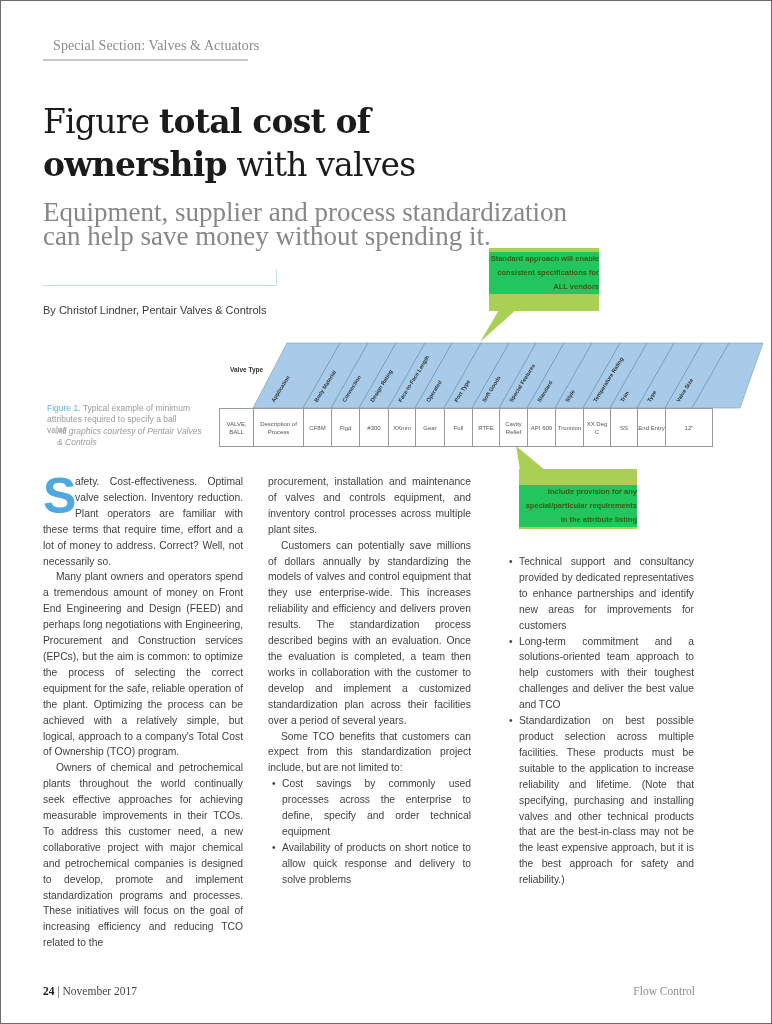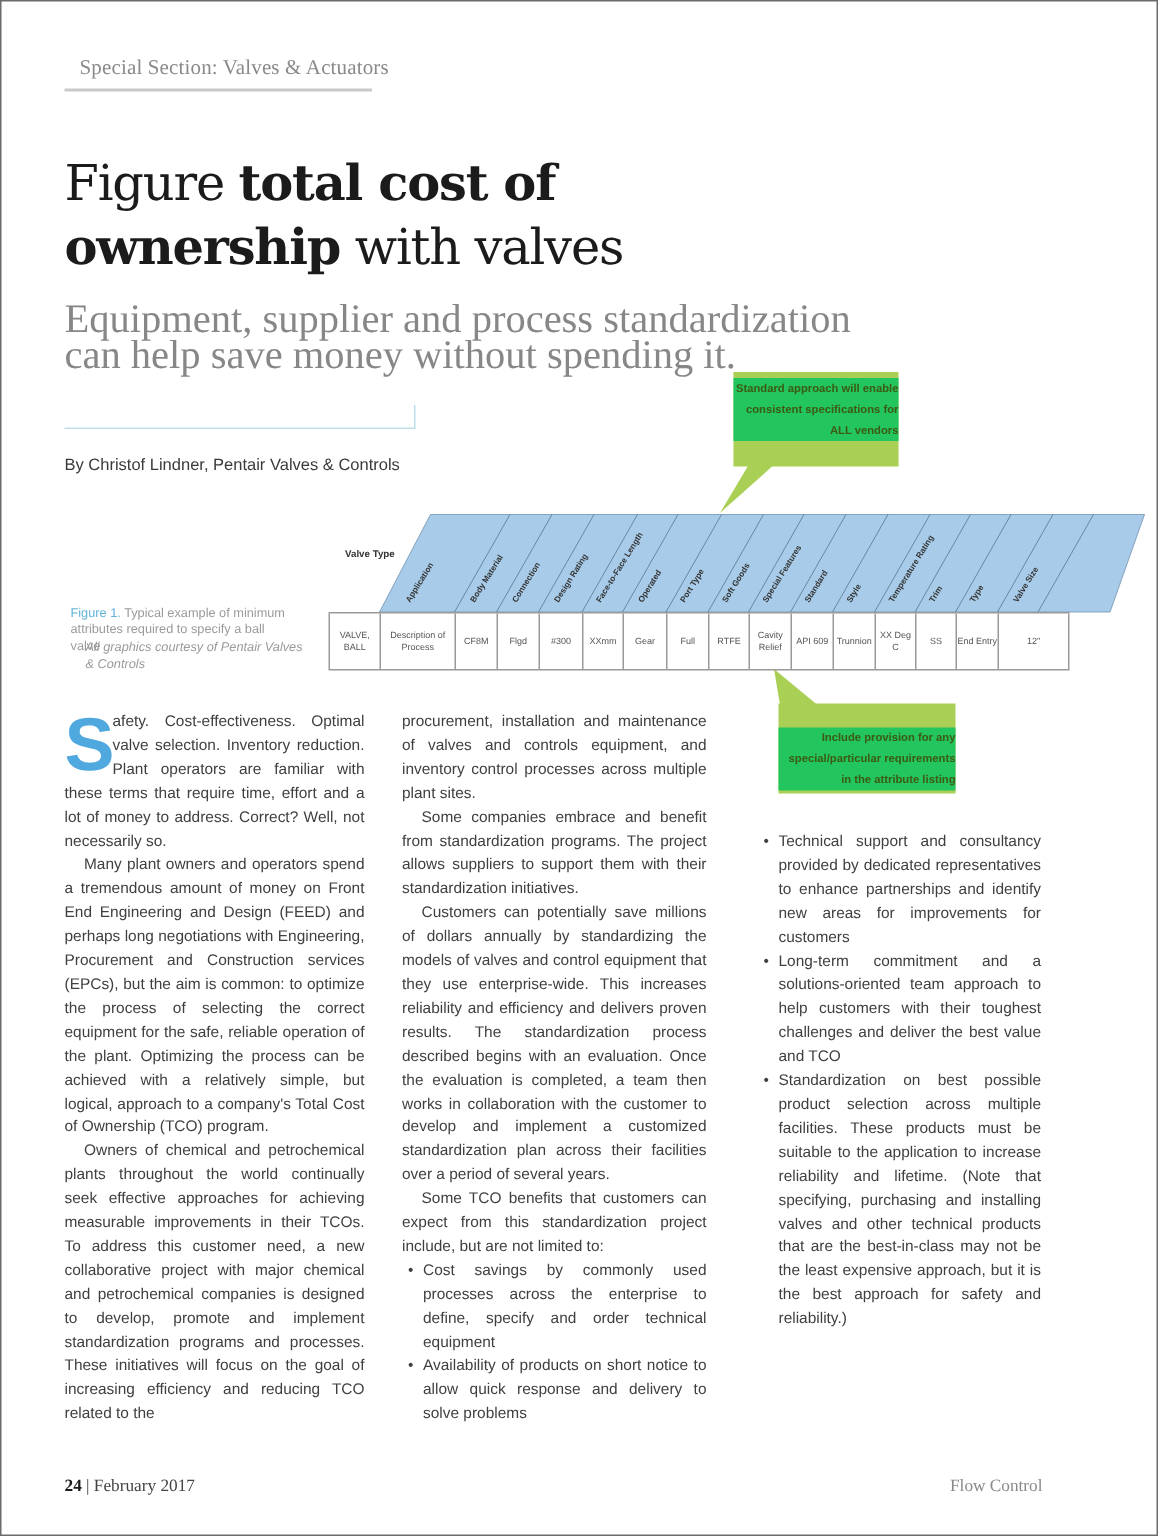--- a/index.html
+++ b/index.html
@@ -132,31 +132,30 @@
 <div class="dropcap">S</div>
 
 <div class="col" style="left:43px;top:474px;width:200px;">
   <p style="padding-left:0;"><span style="display:inline-block;width:32px;height:1px;float:left;height:46px;"></span><span>afety. Cost-effectiveness. Optimal valve selection. Inventory reduction. Plant operators are familiar with these terms that require time, effort and a lot of money to address. Correct? Well, not necessarily so.</span></p>
   <p class="ind">Many plant owners and operators spend a tremendous amount of money on Front End Engineering and Design (FEED) and perhaps long negotiations with Engineering, Procurement and Construction services (EPCs), but the aim is common: to optimize the process of selecting the correct equipment for the safe, reliable operation of the plant. Optimizing the process can be achieved with a relatively simple, but logical, approach to a company's Total Cost of Ownership (TCO) program.</p>
   <p class="ind">Owners of chemical and petrochemical plants throughout the world continually seek effective approaches for achieving measurable improvements in their TCOs. To address this customer need, a new collaborative project with major chemical and petrochemical companies is designed to develop, promote and implement standardization programs and processes. These initiatives will focus on the goal of increasing efficiency and reducing TCO related to the</p>
 </div>
 
 <div class="col" style="left:268px;top:474px;width:203px;">
   <p>procurement, installation and maintenance of valves and controls equipment, and inventory control processes across multiple plant sites.</p>
-  <p class="ind">Some companies embrace and benefit from standardization programs. The project allows suppliers to support them with their standardization initiatives.</p>
   <p class="ind">Customers can potentially save millions of dollars annually by standardizing the models of valves and control equipment that they use enterprise-wide. This increases reliability and efficiency and delivers proven results. The standardization process described begins with an evaluation. Once the evaluation is completed, a team then works in collaboration with the customer to develop and implement a customized standardization plan across their facilities over a period of several years.</p>
   <p class="ind">Some TCO benefits that customers can expect from this standardization project include, but are not limited to:</p>
   <ul>
     <li>Cost savings by commonly used processes across the enterprise to define, specify and order technical equipment</li>
     <li>Availability of products on short notice to allow quick response and delivery to solve problems</li>
   </ul>
 </div>
 
 <div class="col" style="left:505px;top:554px;width:189px;">
   <ul>
     <li>Technical support and consultancy provided by dedicated representatives to enhance partnerships and identify new areas for improvements for customers</li>
     <li>Long-term commitment and a solutions-oriented team approach to help customers with their toughest challenges and deliver the best value and TCO</li>
     <li>Standardization on best possible product selection across multiple facilities. These products must be suitable to the application to increase reliability and lifetime. (Note that specifying, purchasing and installing valves and other technical products that are the best-in-class may not be the least expensive approach, but it is the best approach for safety and reliability.)</li>
   </ul>
 </div>
 
-<div class="footer-left"><b>24</b><span> | </span><span>February 2017</span></div>
+<div class="footer-left"><b>24</b><span> | </span><span>November 2017</span></div>
 <div class="footer-right">Flow Control</div>
 
 </body></html>

